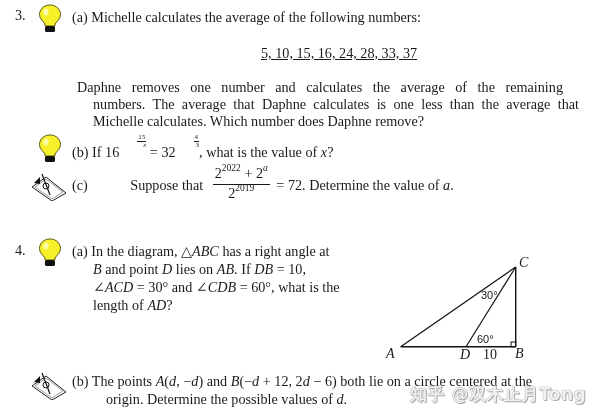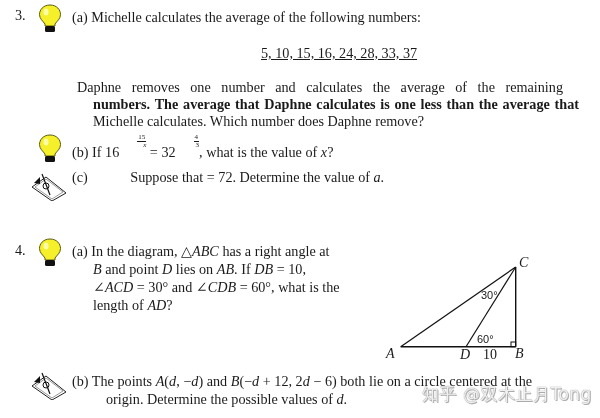--- a/index.html
+++ b/index.html
@@ -39,21 +39,21 @@
 </svg>
 
 <div class="abs txt" style="left:72px; top:8px;">
   <span>(a)</span>
   <span>Michelle calculates the average of the following numbers:</span>
 </div>
 
 <div class="abs txt" style="left:261px; top:44px;text-decoration:underline;">5, 10, 15, 16, 24, 28, 33, 37</div>
 
 <div class="abs txt just" style="left:77px; top:78px; width:486px;">Daphne removes one number and calculates the average of the remaining</div>
-<div class="abs txt just" style="left:93px; top:95px; width:486px;font-weight:bold;">numbers. The average that Daphne calculates is one less than the average that</div>
+<div class="abs txt just" style="left:93px; top:95px; width:486px;">numbers. The average that Daphne calculates is one less than the average that</div>
 <div class="abs txt" style="left:93px; top:112px;">Michelle calculates. Which number does Daphne remove?</div>
 
 <svg class="icon" style="left:38px; top:134px;" width="24" height="30" viewBox="0 0 24 30">
   <path d="M12 1 C5 1 1.5 6 1.5 10.5 C1.5 15 5 17 7 20 L7 22 L17 22 L17 20 C19 17 22.5 15 22.5 10.5 C22.5 6 19 1 12 1 Z" fill="#f5f02a" stroke="#5a5a10" stroke-width="1"></path>
   <ellipse cx="8" cy="8" rx="2.5" ry="3.5" fill="#ffffc8" opacity="0.8"></ellipse>
   <rect x="7" y="22" width="10" height="6" rx="1.5" fill="#111"></rect>
 </svg>
 
 <div class="abs txt" style="left:72px; top:143px;">
   <span>(b)</span>
@@ -64,21 +64,24 @@
   <polygon points="2,16 16,6 36,22 22,30" fill="none" stroke="#222" stroke-width="1"></polygon>
   <polygon points="5,16 16,8 33,21 22,28" fill="none" stroke="#555" stroke-width="0.6"></polygon>
   <path d="M10 6 L4 12 L10 13 Z" fill="#111"></path>
   <line x1="12" y1="3" x2="20" y2="24" stroke="#111" stroke-width="1.2"></line>
   <circle cx="16" cy="15" r="3" fill="none" stroke="#111" stroke-width="1"></circle>
 </svg>
 
 <div class="abs txt" style="left:72px; top:166px; line-height:18px;">
   <span style="vertical-align:middle;">(c)</span>
   <span style="vertical-align:middle;margin-left:39px;">Suppose that</span>
-  <span style="vertical-align:middle;"> = 72. Determine the value of </span><span class="it" style="vertical-align:middle;">a</span><span style="vertical-align:middle;">.</span>
+  <span class="frac" style="margin-left:6px;">
+    <span class="num"><span>2</span><span class="sup">2022</span><span> + 2</span><span class="sup it">a</span></span>
+    <span class="den"><span>2</span><span class="sup">2019</span></span>
+  </span><span style="vertical-align:middle;"> = 72. Determine the value of </span><span class="it" style="vertical-align:middle;">a</span><span style="vertical-align:middle;">.</span>
 </div>
 
 <div class="abs qnum" style="left:15px; top:242px;">4.</div>
 
 <svg class="icon" style="left:38px; top:238px;" width="24" height="30" viewBox="0 0 24 30">
   <path d="M12 1 C5 1 1.5 6 1.5 10.5 C1.5 15 5 17 7 20 L7 22 L17 22 L17 20 C19 17 22.5 15 22.5 10.5 C22.5 6 19 1 12 1 Z" fill="#f5f02a" stroke="#5a5a10" stroke-width="1"></path>
   <ellipse cx="8" cy="8" rx="2.5" ry="3.5" fill="#ffffc8" opacity="0.8"></ellipse>
   <rect x="7" y="22" width="10" height="6" rx="1.5" fill="#111"></rect>
 </svg>
 
@@ -120,13 +123,13 @@
 </svg>
 
 <div class="abs txt" style="left:72px; top:372px;">
   <span>(b)</span>
   <span>The points </span><span class="it">A</span><span>(</span><span class="it">d</span><span>, −</span><span class="it">d</span><span>) and </span><span class="it">B</span><span>(−</span><span class="it">d</span><span> + 12, 2</span><span class="it">d</span><span> − 6) both lie on a circle centered at the</span>
 </div>
 <div class="abs txt" style="left:106px; top:390px;">
   <span>origin. Determine the possible values of </span><span class="it">d</span><span>.</span>
 </div>
 
-<div class="abs watermark" style="left:422px; top:383px;">知乎 @双木止月Tong</div>
+<div class="abs watermark" style="left:410px; top:383px;font-weight:bold;">知乎 @双木止月Tong</div>
 
 </body></html>

